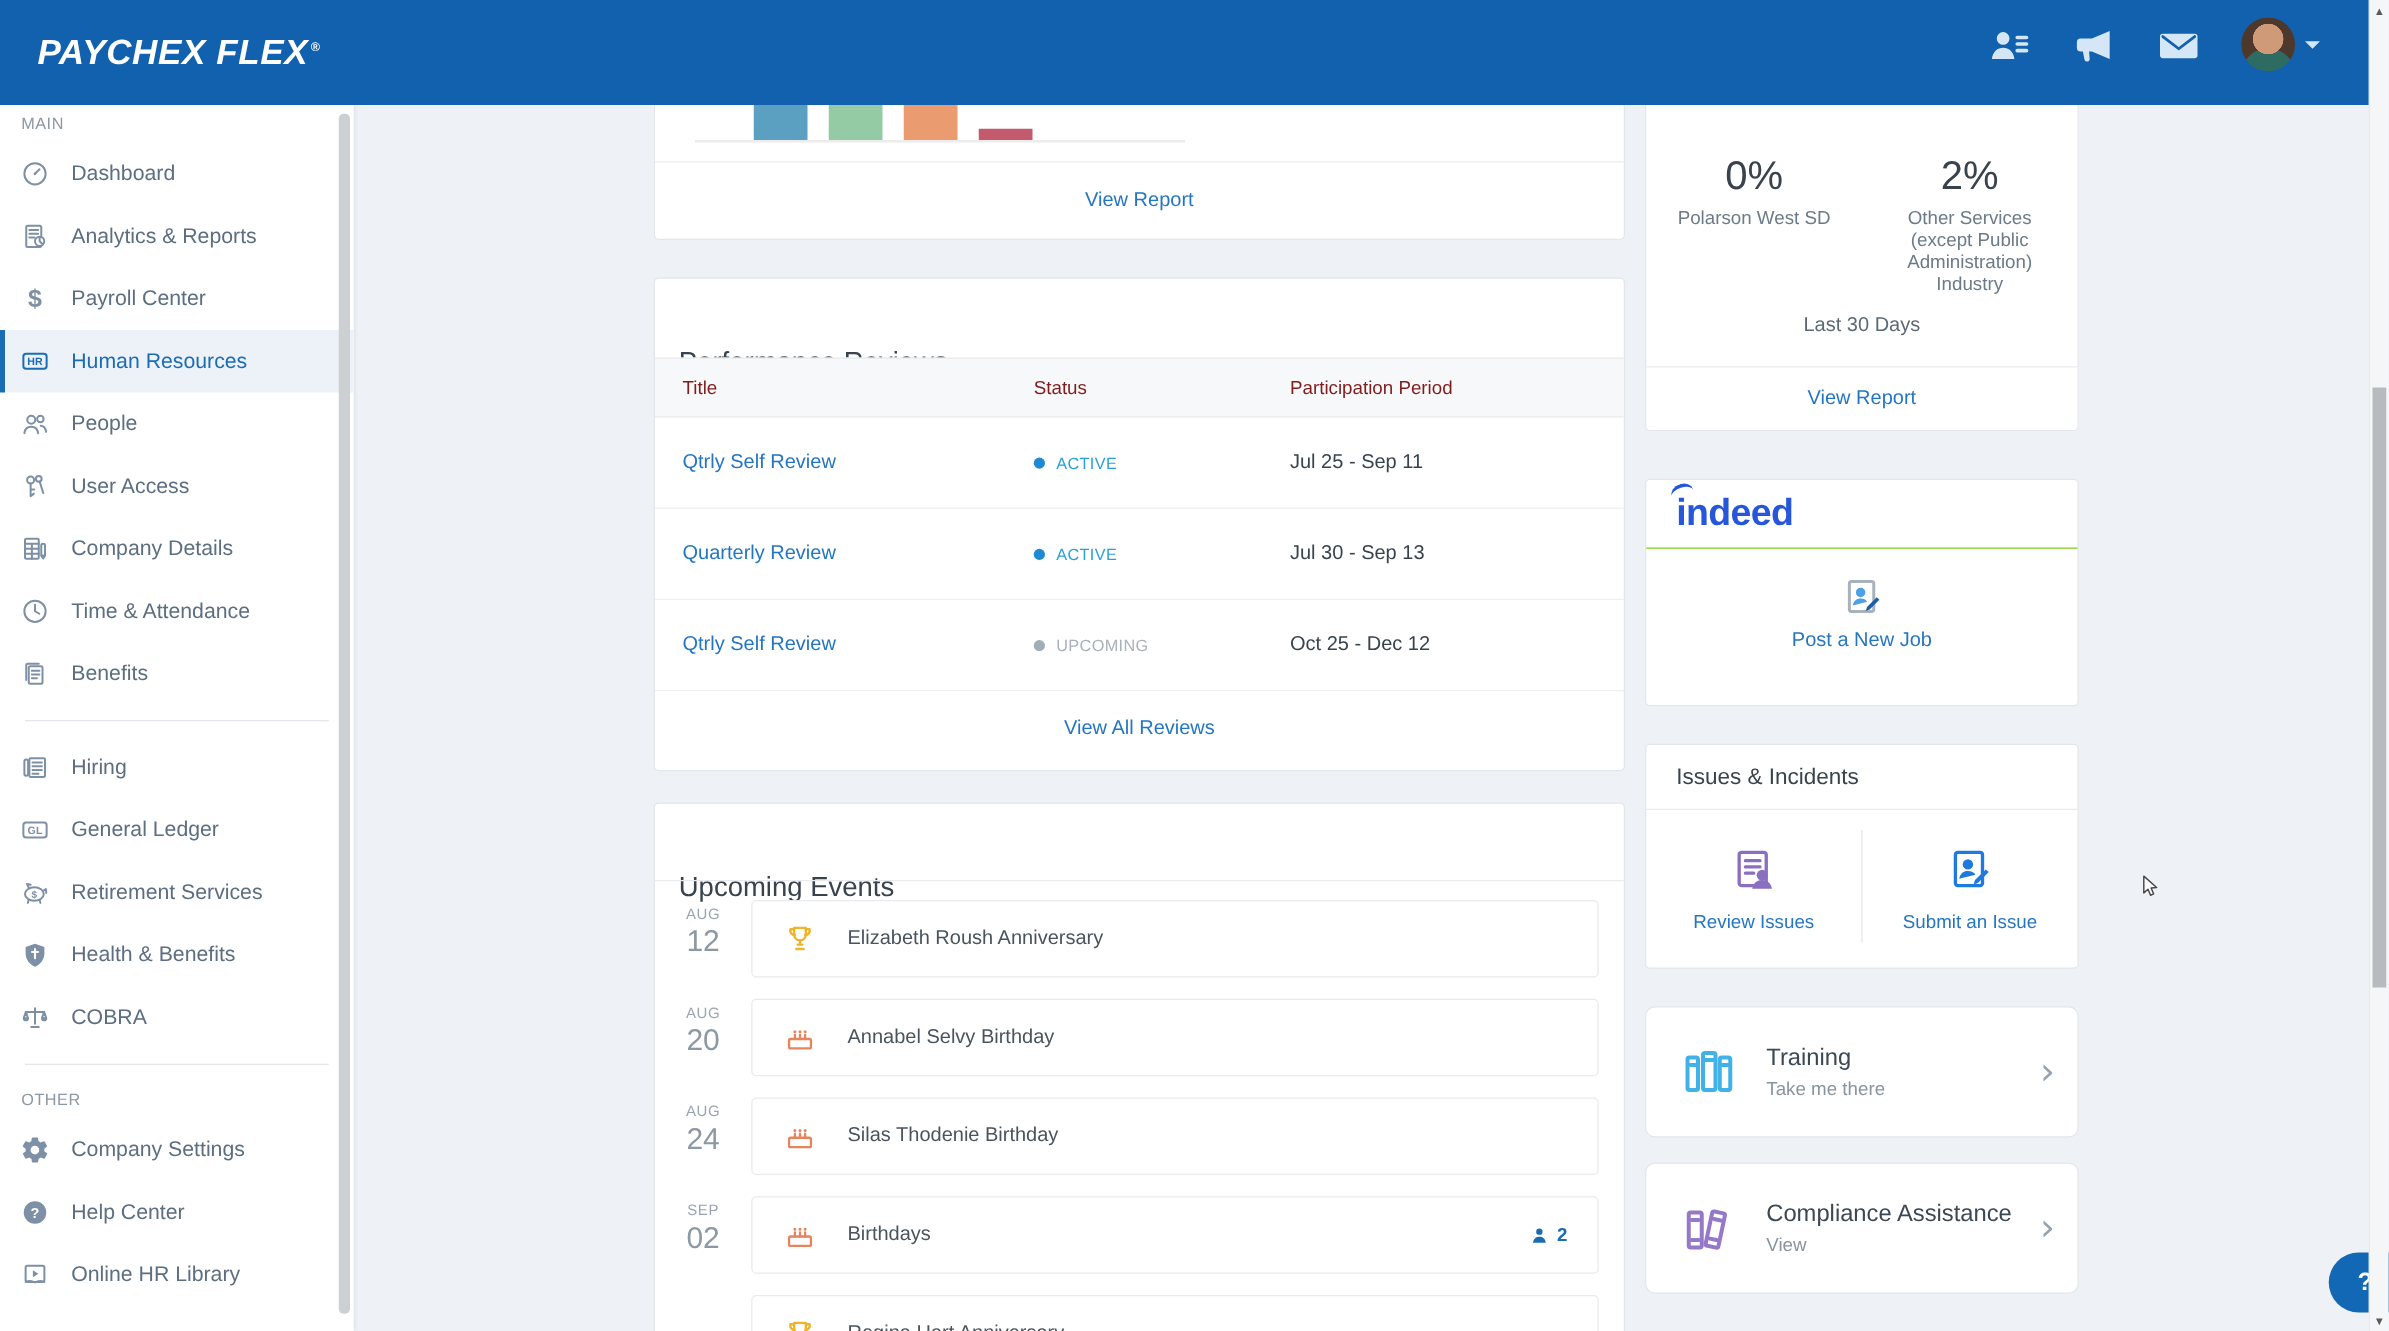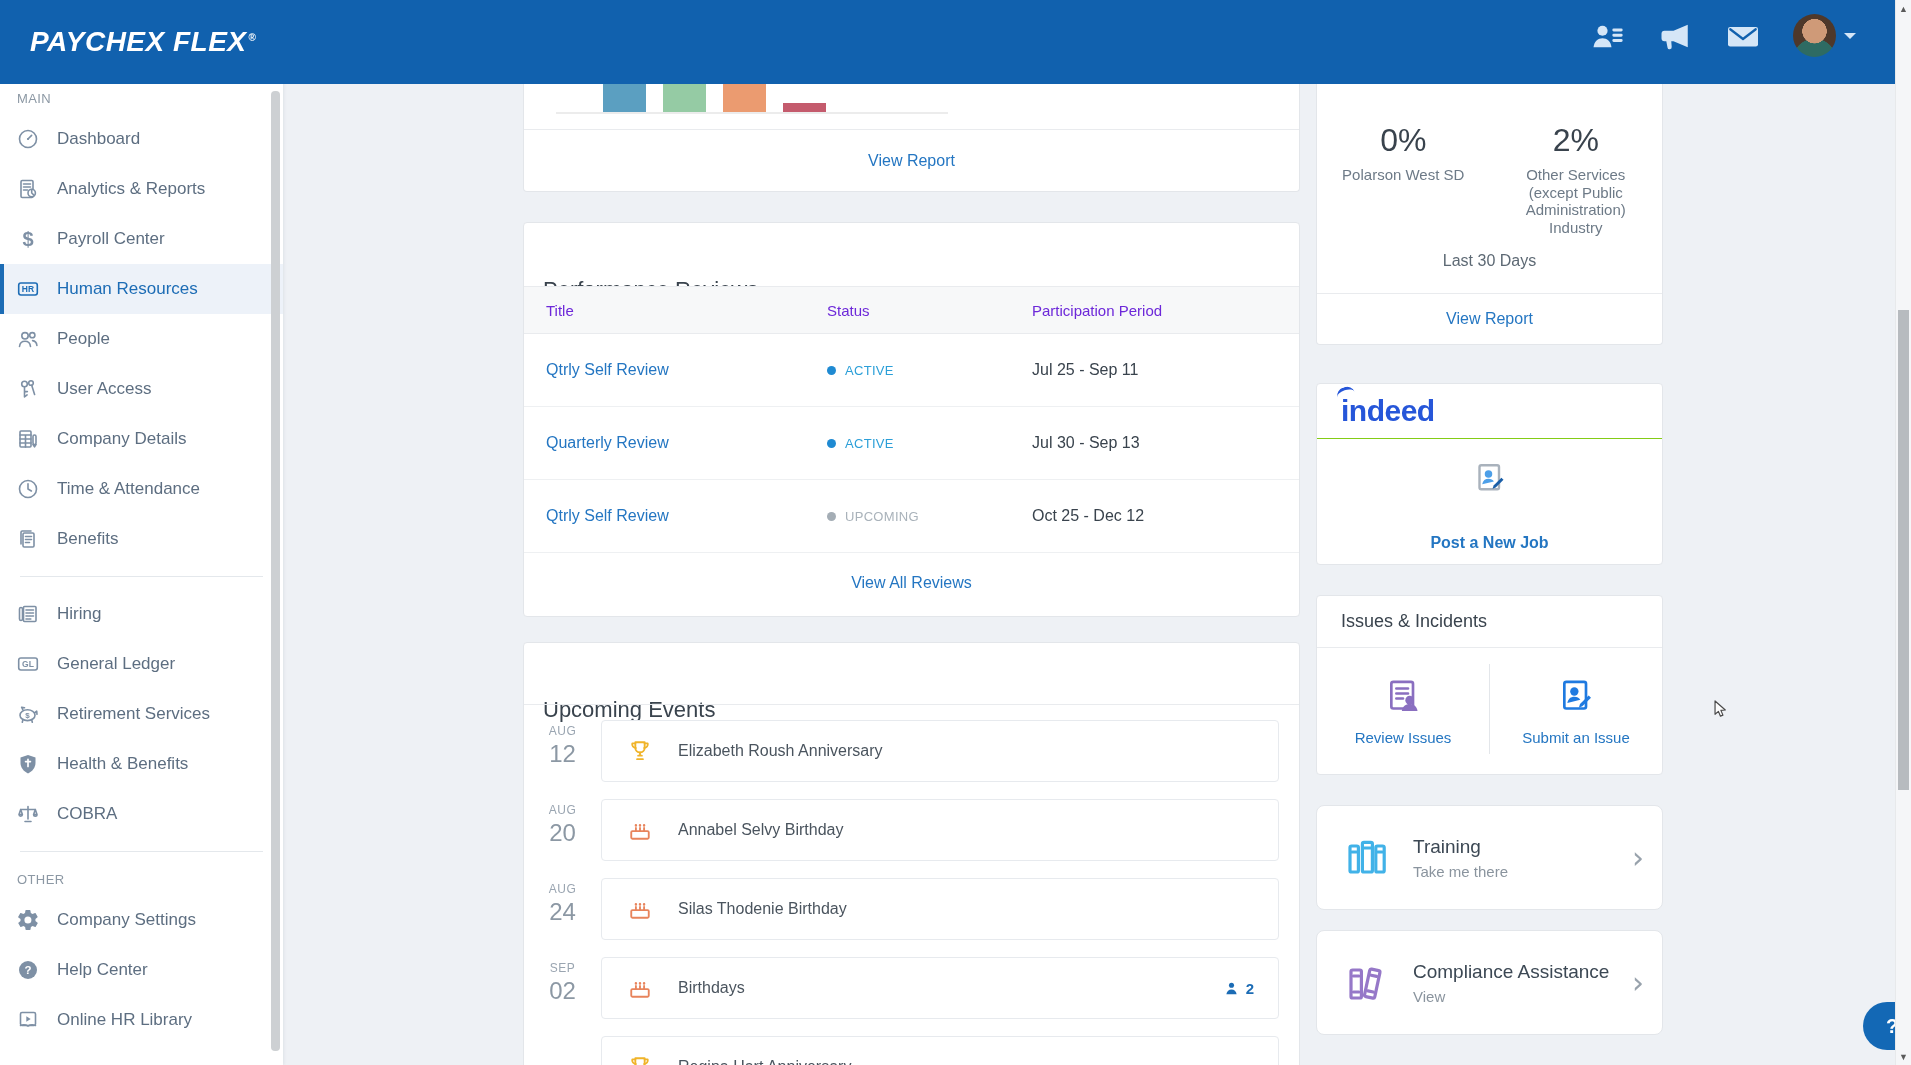--- a/index.html
+++ b/index.html
@@ -49,21 +49,21 @@
   .bar{position:absolute;bottom:0;width:43px;}
   .axis{position:absolute;left:32px;top:42px;width:392px;height:2px;background:#ececec;}
   .chart-foot{position:absolute;left:0;right:0;bottom:0;height:61px;border-top:1px solid #e9ebee;
               display:flex;align-items:center;justify-content:center;}
 
   
   #perf-card{left:240px;top:151px;width:777px;height:395px;}
   .card-title{font-size:22px;color:#39434d;padding:18px 0 0 19px;margin-top:36px;}
   .t-head{position:absolute;top:63px;left:0;right:0;height:48px;background:#f7f8f9;
           border-top:1px solid #e9ebee;border-bottom:1px solid #e9ebee;
-          display:flex;align-items:center;font-size:15px;color:#6d28d9;box-sizing:border-box;}
+          display:flex;align-items:center;font-size:15px;color:#7f1d1d;box-sizing:border-box;}
   .c1{padding-left:22px;width:303px;box-sizing:border-box;}
   .c2{width:205px;}
   .c3{flex:1;}
   .t-body{position:absolute;top:111px;left:0;right:0;}
   .t-row{height:72px;display:flex;align-items:center;border-bottom:1px solid #eef0f2;font-size:16px;}
   .status{display:flex;align-items:center;gap:9px;font-size:13px;letter-spacing:.3px;}
   .status .dot{width:9px;height:9px;border-radius:50%;}
   .status.active{color:#2b9fd8;}.status.active .dot{background:#1f8ad2;}
   .status.upcoming{color:#a9b2ba;}.status.upcoming .dot{background:#a4adb5;}
   .t-period{color:#39434d;}
@@ -95,21 +95,21 @@
   .stats-foot{position:absolute;bottom:0;left:0;right:0;height:50px;border-top:1px solid #e9ebee;
               display:flex;align-items:center;justify-content:center;}
 
   #indeed-card{left:1033px;top:312px;width:347px;height:182px;}
   .indeed-head{height:55px;border-bottom:1px solid #84cc16;display:flex;align-items:center;padding-left:24px;box-sizing:border-box;}
   .indeed-logo{font-size:30px;font-weight:bold;color:#2656d9;letter-spacing:-.5px;position:relative;cursor:pointer;}
   .indeed-logo::before{content:'';position:absolute;left:-4px;top:-7px;width:18px;height:12px;
        border-top:3px solid #2656d9;border-radius:50%;transform:rotate(-18deg);}
   .post-icon{position:absolute;top:76px;left:50%;transform:translateX(-50%);width:36px;height:36px;cursor:pointer;}
   .post-icon svg{width:100%;height:100%;}
-  .post-link{position:absolute;top:150px;left:0;right:0;text-align:center;font-weight:bold;}
+  .post-link{position:absolute;top:120px;left:0;right:0;text-align:center;}
 
   #issues-card{left:1033px;top:524px;width:347px;height:180px;}
   .issues-head{height:52px;border-bottom:1px solid #e9ebee;display:flex;align-items:center;padding-left:24px;
                font-size:18px;color:#39434d;box-sizing:border-box;}
   .issues-body{position:absolute;top:52px;bottom:0;left:0;right:0;display:flex;align-items:stretch;}
   .issue-act{flex:1;display:flex;flex-direction:column;align-items:center;justify-content:center;gap:13px;cursor:pointer;}
   .issue-sep{width:1px;background:#e3e6ea;margin:16px 0 20px;}
   .issue-icon{width:40px;height:40px;}
   .issue-icon svg{width:100%;height:100%;}
   .issue-label{font-size:15px;}

